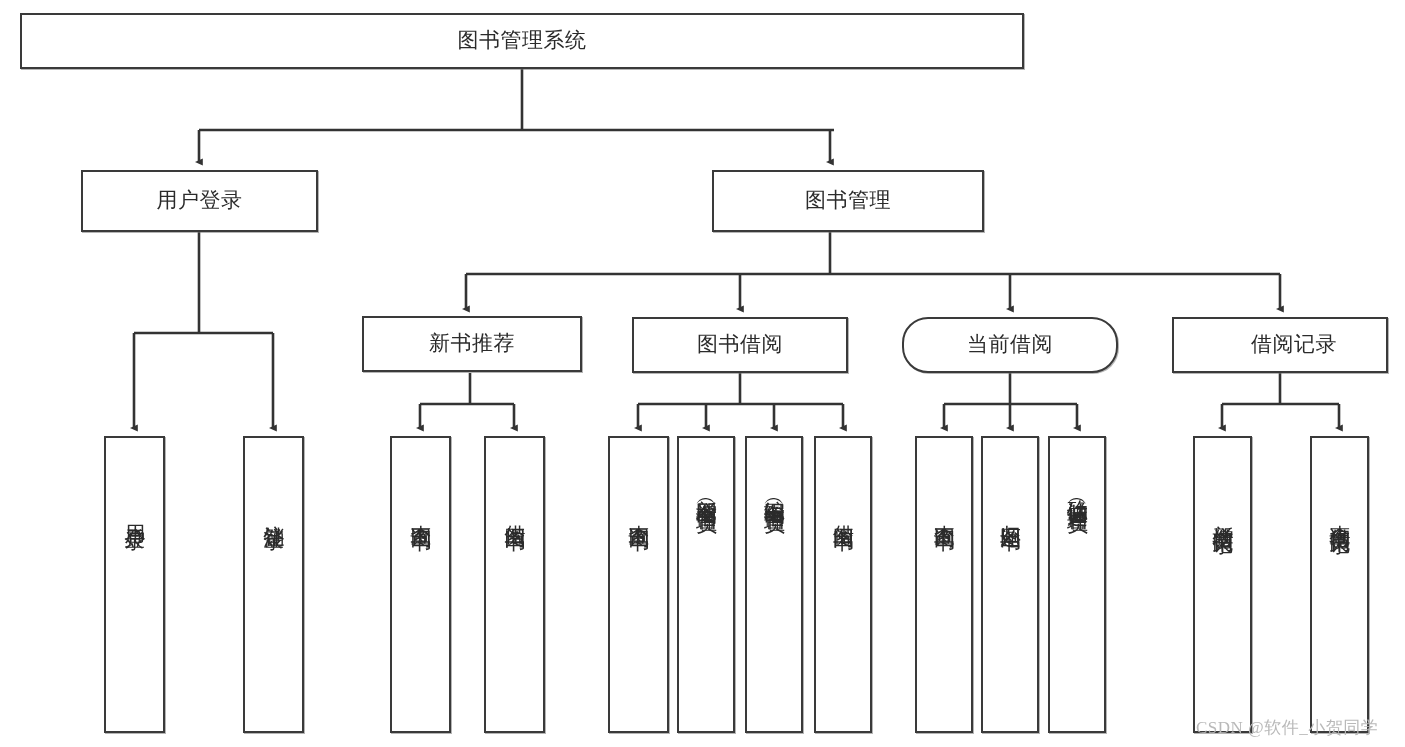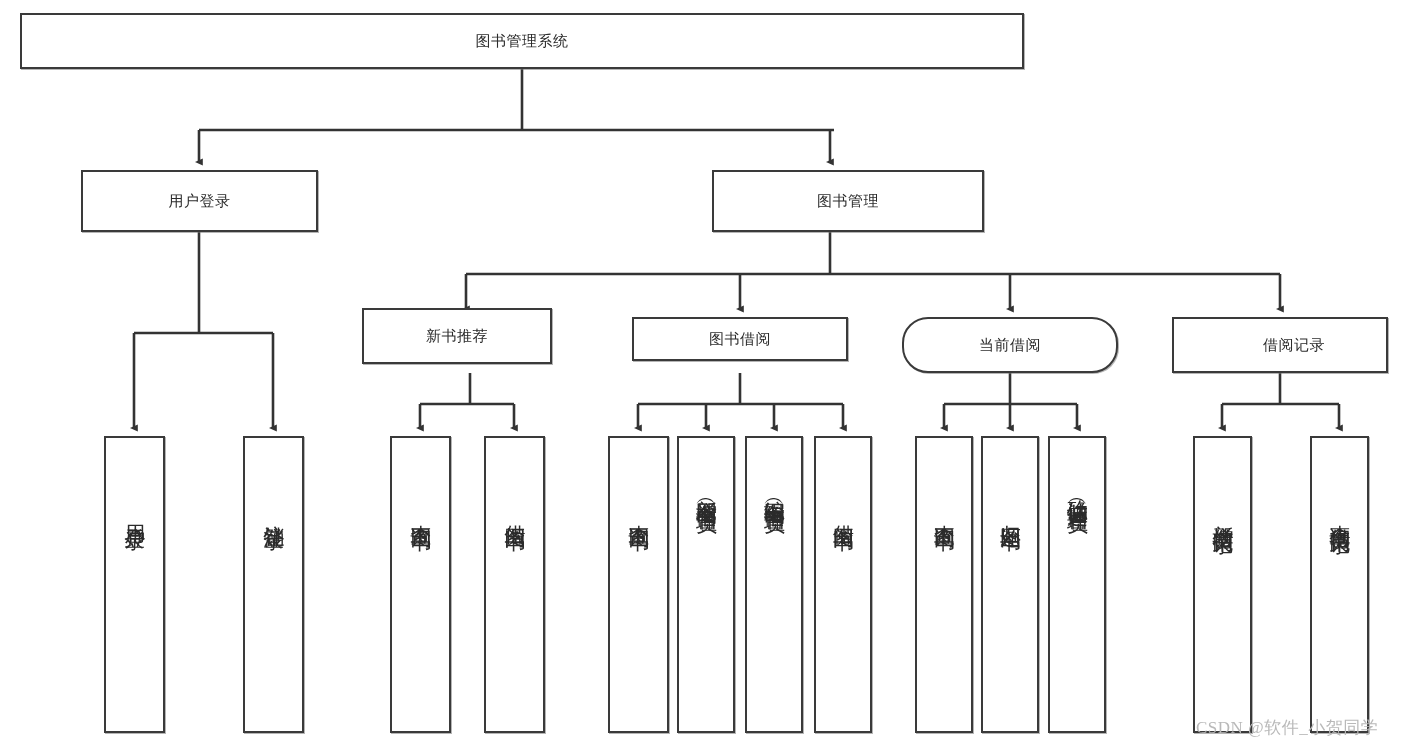--- a/index.html
+++ b/index.html
@@ -38,21 +38,21 @@
     justify-content: center;
     overflow: hidden;
   }
   .node-label {
     color: #2b2b2b;
     text-align: center;
     line-height: 1.12;
     white-space: pre;
   }
   .node-horizontal .node-label {
-    font-size: 15px;
+    font-size: 21px;
     letter-spacing: 0.5px;
   }
   .node-vertical {
     align-items: flex-start;
     padding-top: 0;
   }
   .node-vertical .node-label {
     writing-mode: vertical-rl;
     text-orientation: upright;
     font-size: 21px;
@@ -133,24 +133,24 @@
     <span class="node-label">图书管理系统</span>
   </div>
 
   <div class="node-box node-horizontal" style="left: 81px; top: 170px; width: 237px; height: 62px;">
     <span class="node-label">用户登录</span>
   </div>
   <div class="node-box node-horizontal" style="left: 712px; top: 170px; width: 272px; height: 62px;">
     <span class="node-label">图书管理</span>
   </div>
 
-  <div class="node-box node-horizontal" style="left: 362px; top: 308px; width: 190px; height: 56px;">
+  <div class="node-box node-horizontal" style="left: 362px; top: 316px; width: 220px; height: 56px;">
     <span class="node-label">新书推荐</span>
   </div>
-  <div class="node-box node-horizontal" style="left: 632px; top: 317px; width: 216px; height: 44px;">
+  <div class="node-box node-horizontal" style="left: 632px; top: 317px; width: 216px; height: 56px;">
     <span class="node-label">图书借阅</span>
   </div>
   <div class="node-box node-horizontal" style="left: 902px; top: 317px; width: 216px; height: 56px; border-radius: 26px;">
     <span class="node-label">当前借阅</span>
   </div>
   <div class="node-box node-horizontal" style="left: 1172px; top: 317px; width: 216px; height: 56px; padding-left: 28px;">
     <span class="node-label">借阅记录</span>
   </div>
 
   <div class="node-box node-vertical" style="left: 104px; top: 436px; width: 61px; height: 297px; padding-top: 70px;">

